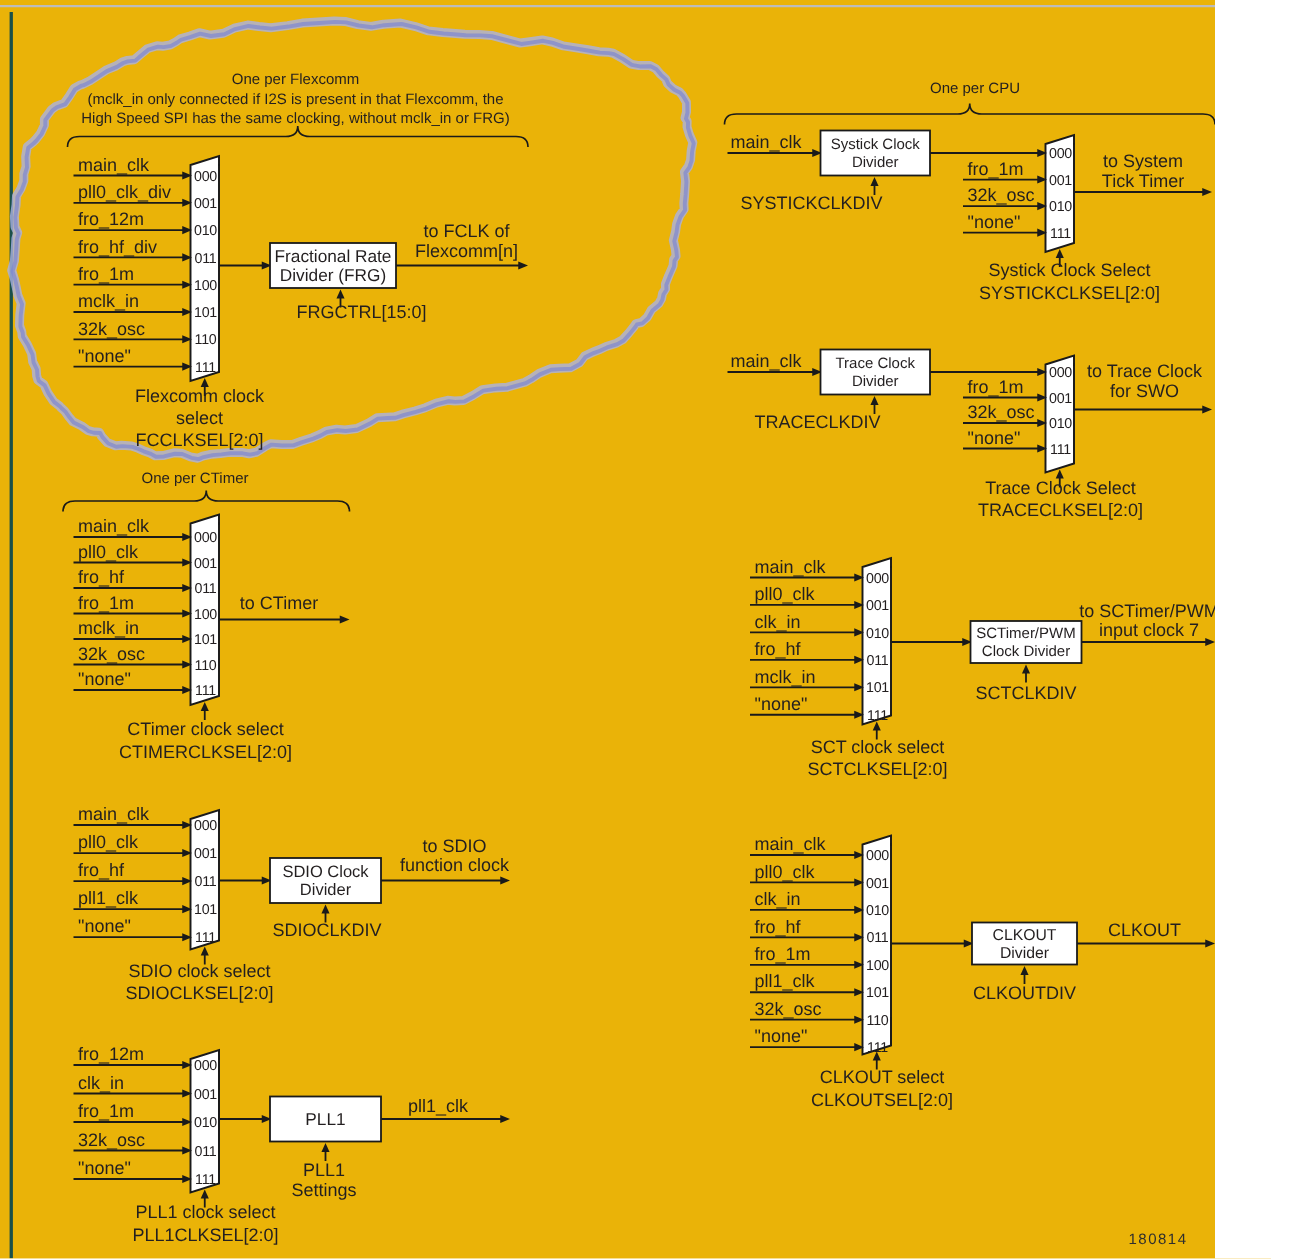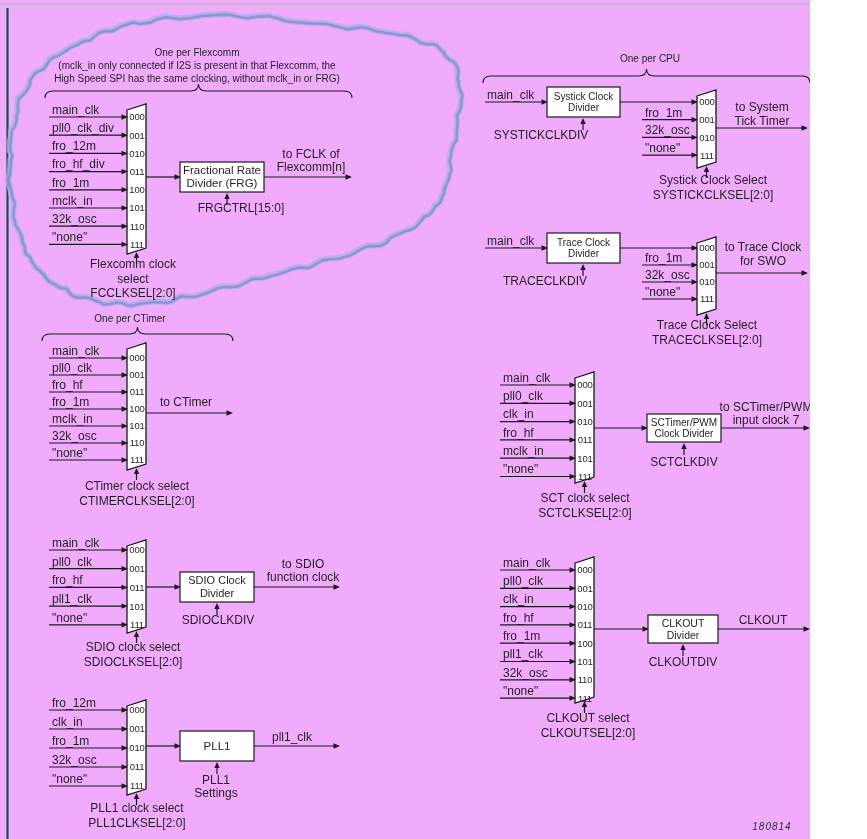--- a/index.html
+++ b/index.html
@@ -1,26 +1,26 @@
 <!DOCTYPE html>
 <html><head>
 <meta charset="utf-8">
 <style>
   html,body{margin:0;padding:0;background:#ffffff;}
   .page{
     position:relative;
     width:810px;height:839px;
-    background:#f0abfc;
+    background:#eab308;
     font-family:"Liberation Sans",sans-serif;
     overflow:hidden;
   }
   svg text{ font-family:"Liberation Sans",sans-serif; }
   .fignum{
     position:absolute;left:732px;top:821px;width:80px;
-    text-align:center;font-style:italic;font-size:10px;
+    text-align:center;font-size:10px;
     color:#2e2e2e;letter-spacing:1px;
   }
 </style>
 </head>
 <body>
 
 <div class="page">
   <svg id="diagram" width="867" height="839" viewBox="0 0 867 839">
       <line x1="0" y1="4" x2="867" y2="4" stroke="#bcbcbc" stroke-width="1.5"></line>
       <line x1="7.5" y1="8" x2="7.5" y2="839" stroke="#1a5049" stroke-width="2.2"></line>

